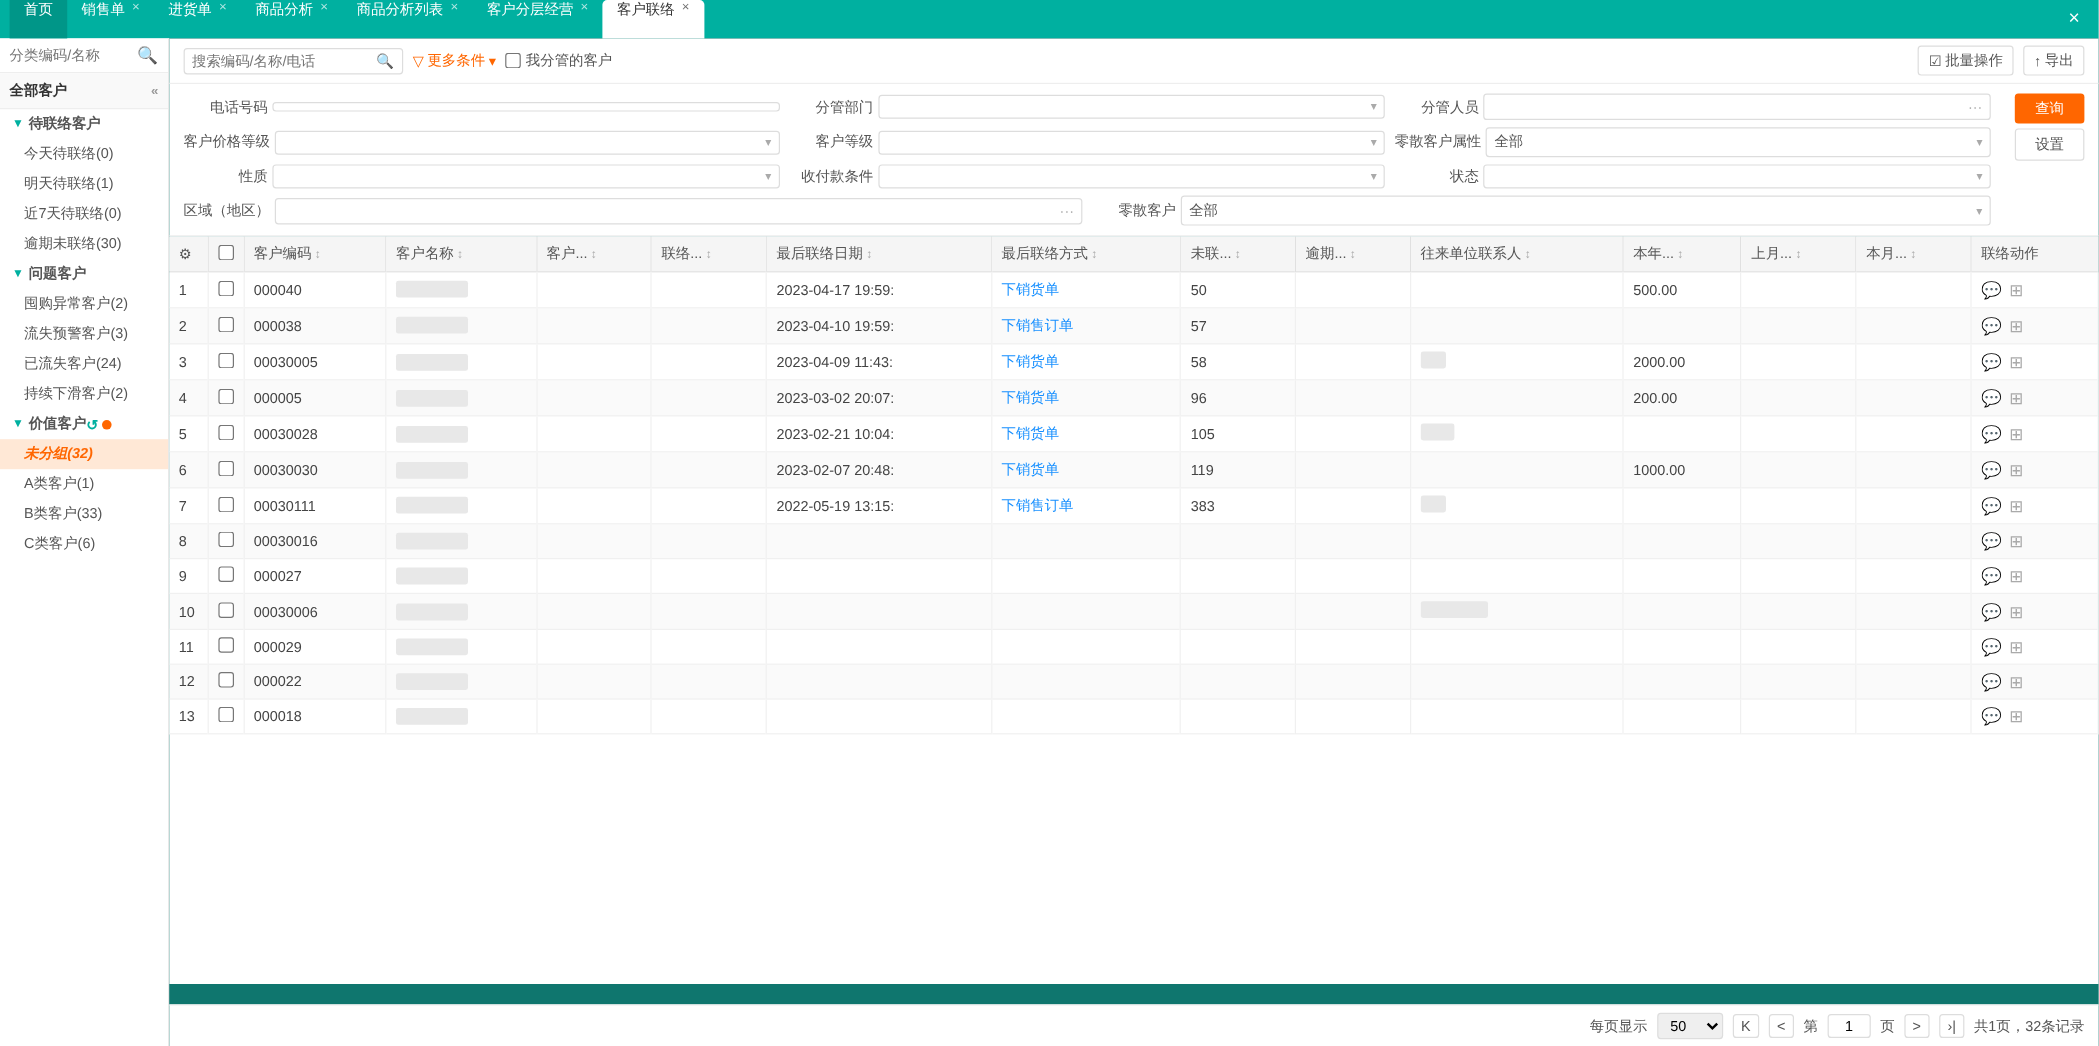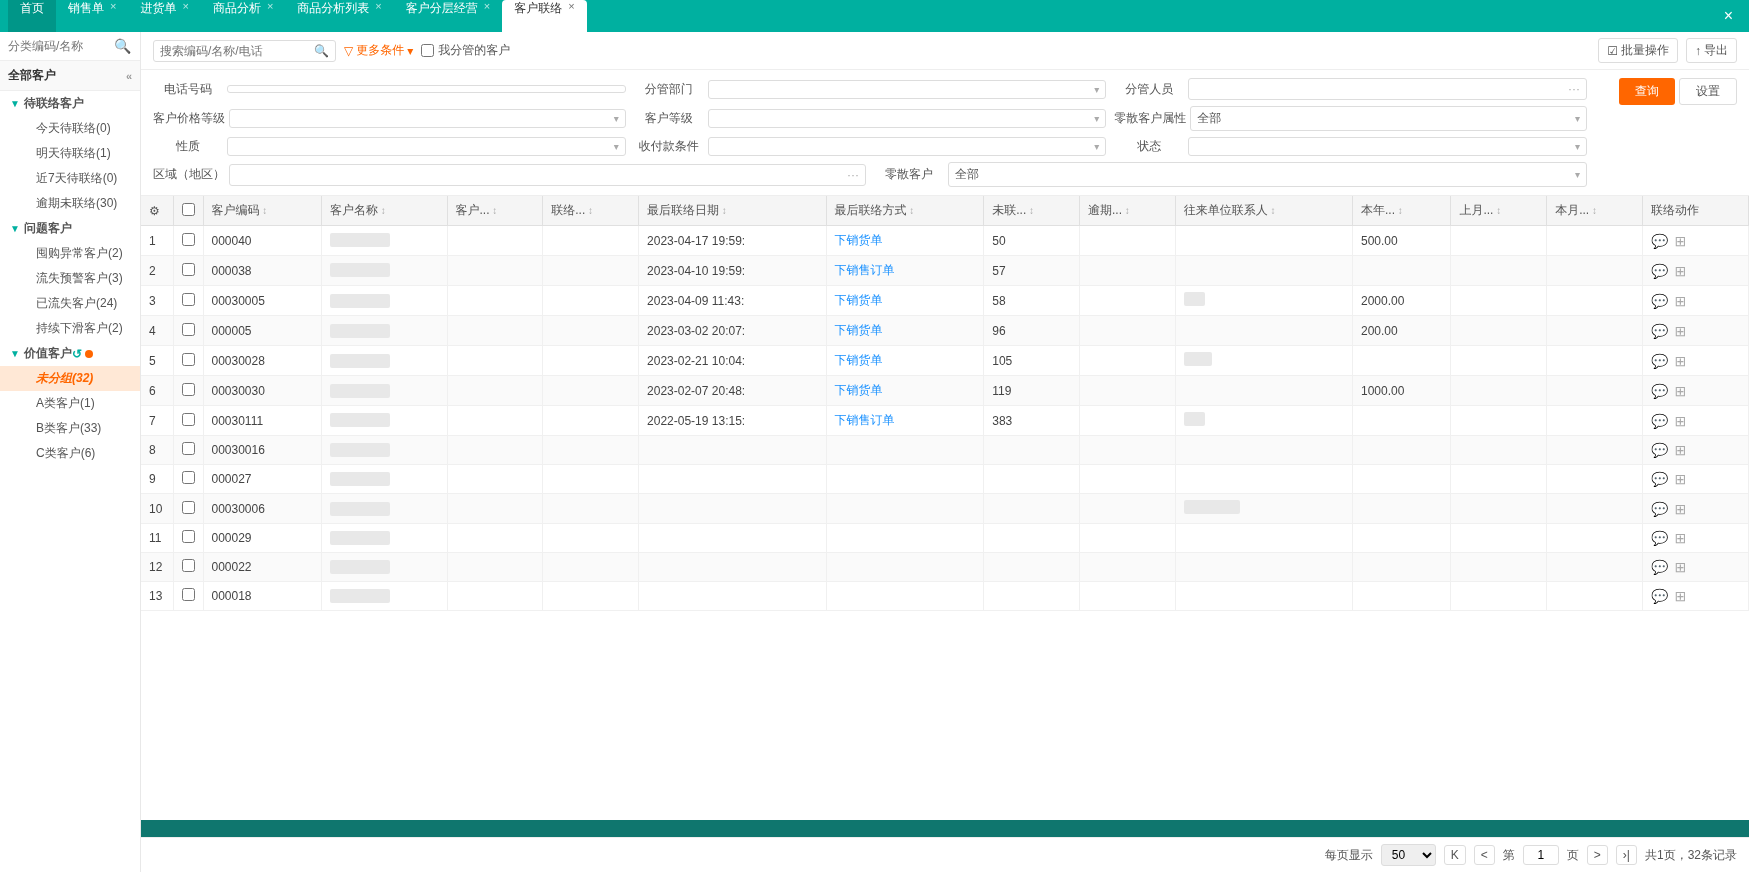--- a/index.html
+++ b/index.html
@@ -75,21 +75,21 @@
       padding: 6px 8px;
       cursor: pointer;
       font-weight: bold;
       color: #333;
       background: #f9f9f9;
       border-bottom: 1px solid #eee;
     }
     .sidebar-section-header .collapse-icon { font-size: 11px; color: #999; }
 
     .sidebar-item {
-      padding: 4px 8px 4px 36px;
+      padding: 4px 8px 4px 20px;
       cursor: pointer;
       color: #555;
       white-space: nowrap;
       overflow: hidden;
       text-overflow: ellipsis;
     }
     .sidebar-item.active { background: #ffe8d6; color: #f60; font-weight: bold; font-style: italic; }
 
     .sidebar-sub-group {
       display: flex;
@@ -189,42 +189,42 @@
     .filter-field {
       display: flex;
       align-items: center;
       flex: 1;
       gap: 4px;
     }
     .filter-label {
       color: #555;
       white-space: nowrap;
       min-width: 70px;
-      text-align: center;
+      text-align: right;
     }
     .filter-input {
       flex: 1;
       border: 1px solid #ddd;
       border-radius: 3px;
       padding: 3px 6px;
       font-size: 12px;
       color: #555;
       background: #fff;
       display: flex;
       align-items: center;
       justify-content: space-between;
       cursor: pointer;
     }
     .filter-input .arrow { color: #aaa; font-size: 10px; }
 
     .adv-filter-actions {
       display: flex;
-      flex-direction: row;
+      flex-direction: column;
       gap: 4px;
-      margin-left: 24px;
+      margin-left: 12px;
     }
     .btn-query {
       background: #f60;
       color: #fff;
       border: none;
       border-radius: 3px;
       padding: 4px 16px;
       cursor: pointer;
       font-size: 12px;
     }

